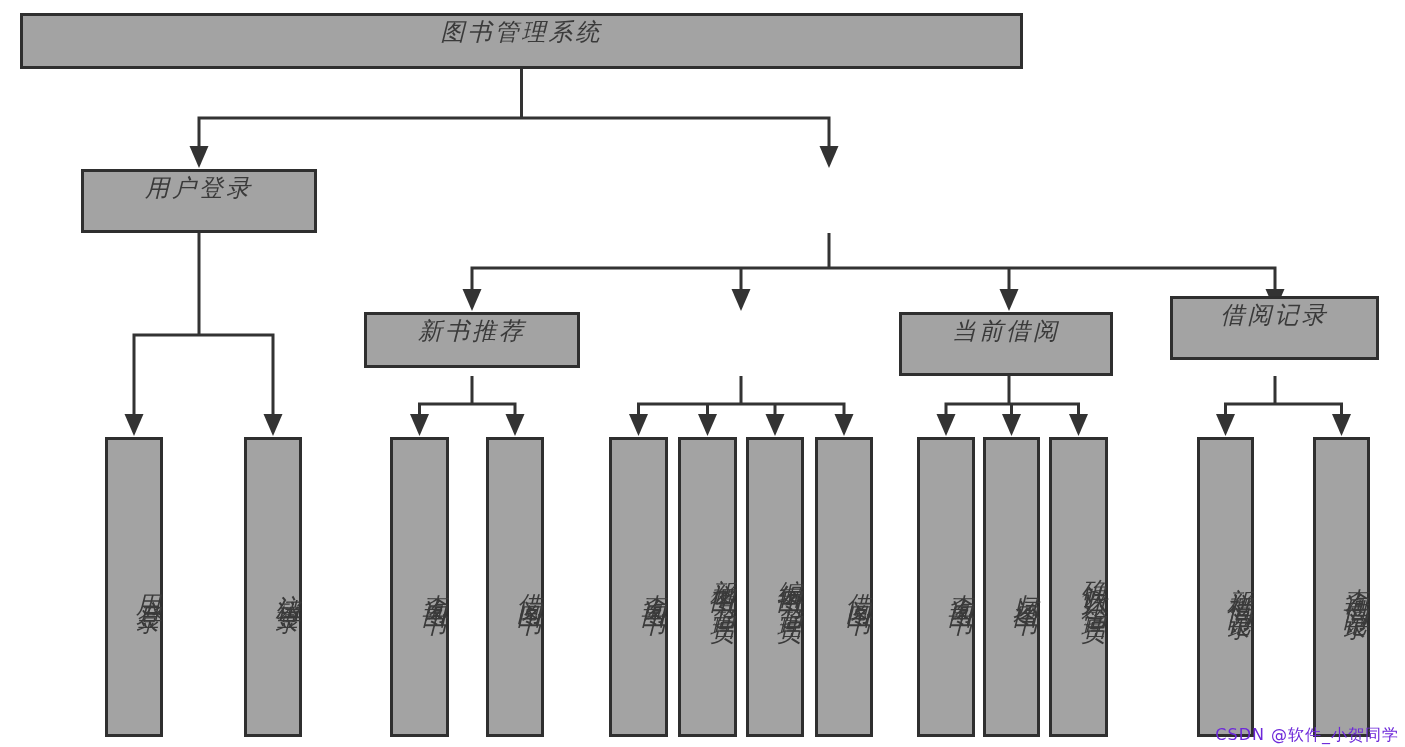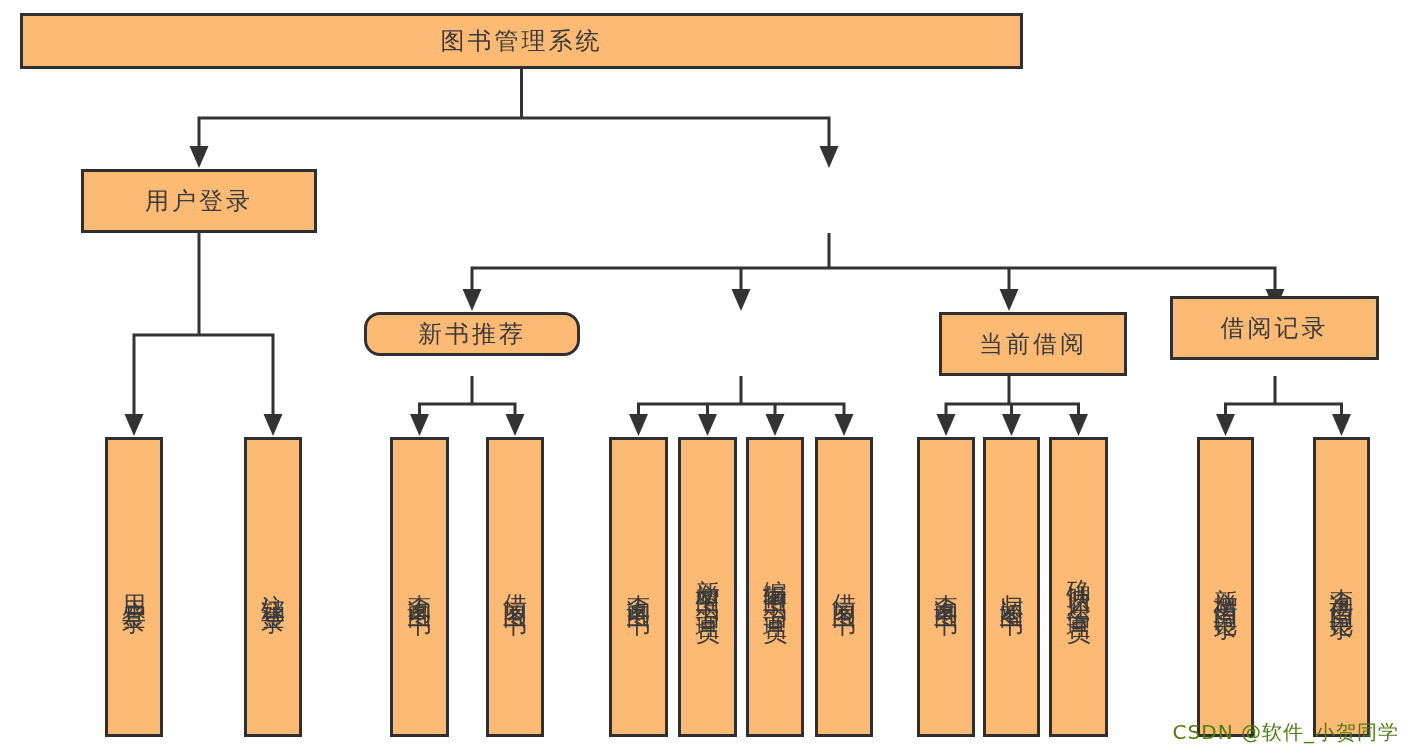--- a/index.html
+++ b/index.html
@@ -18,44 +18,45 @@
   .edges {
     position: absolute;
     left: 0;
     top: 0;
     z-index: 1;
   }
   .box {
     position: absolute;
     box-sizing: border-box;
     border: 3px solid #2f2f2f;
-    background: #fdba74;
+    background: #a3a3a3;
     display: flex;
-    align-items: center;
+    align-items: flex-start;
     justify-content: center;
     color: #3a3a3a;
     font-size: 24px;
     letter-spacing: 3px;
     z-index: 2;
     white-space: nowrap;
+    font-style: italic;
   }
   .leaf {
     writing-mode: vertical-rl;
     text-orientation: mixed;
     letter-spacing: 6px;
     white-space: normal;
     line-height: 1;
     text-align: center;
   }
   .watermark {
     position: absolute;
     right: 6px;
     bottom: 1px;
-    color: #4d7c0f;
-    font-size: 20px;
+    color: #6d28d9;
+    font-size: 16px;
     letter-spacing: 1px;
     z-index: 5;
     white-space: nowrap;
   }
 </style>
 </head>
 <body>
 
 <div class="stage">
 
@@ -119,24 +120,24 @@
   </svg>
 
   <div class="box" style="left:20px; top:13px; width:1003px; height:56px;">
     <span>图书管理系统</span>
   </div>
 
   <div class="box" style="left:81px; top:169px; width:236px; height:64px;">
     <span>用户登录</span>
   </div>
 
-  <div class="box" style="left:364px; top:312px; width:216px; height:44px;border-radius:16px;">
+  <div class="box" style="left:364px; top:312px; width:216px; height:56px;">
     <span>新书推荐</span>
   </div>
-  <div class="box" style="left:899px; top:312px; width:188px; height:64px;margin-left:40px;">
+  <div class="box" style="left:899px; top:312px; width:214px; height:64px;">
     <span>当前借阅</span>
   </div>
   <div class="box" style="left:1170px; top:296px; width:209px; height:64px;">
     <span>借阅记录</span>
   </div>
 
   <div class="box leaf" style="left:105px; top:437px; width:58px; height:300px;">用户登录</div>
   <div class="box leaf" style="left:244px; top:437px; width:58px; height:300px;">注销登录</div>
 
   <div class="box leaf" style="left:390px; top:437px; width:59px; height:300px;">查询图书</div>

